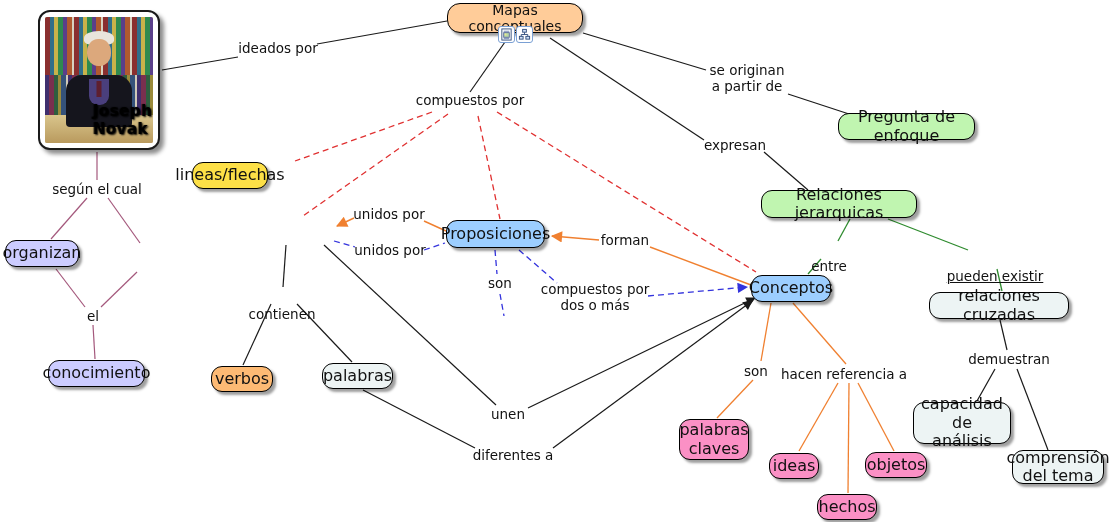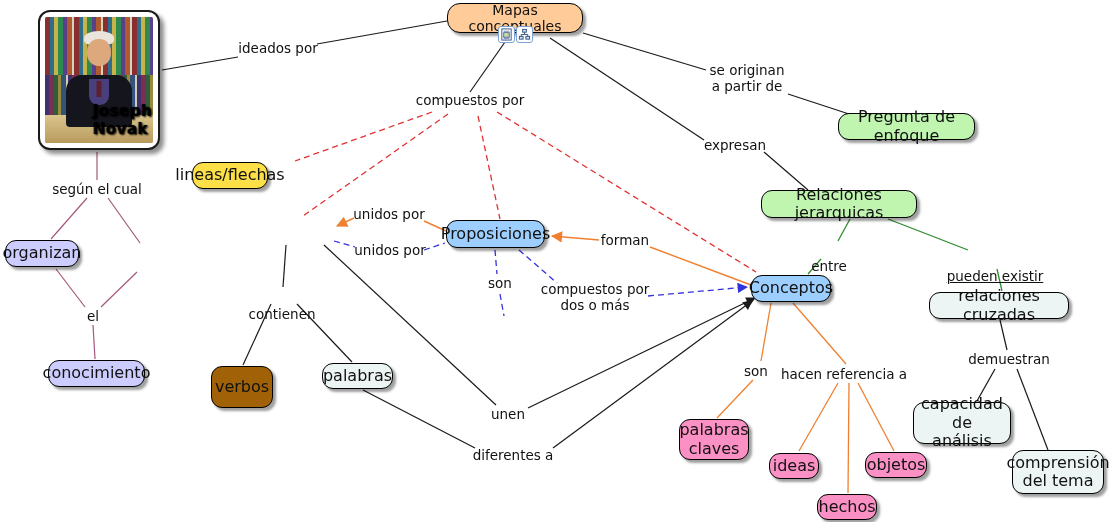--- a/index.html
+++ b/index.html
@@ -149,26 +149,26 @@
   <div class="node" style="left: 761px; top: 190px; width: 156px; height: 28px; background: rgb(192, 245, 176);">Relaciones jerarquicas</div>
 
   <div class="node" style="left: 192px; top: 162px; width: 76px; height: 27px; background: #fde047;">lineas/flechas</div>
   <div class="node" style="left: 446px; top: 220px; width: 99px; height: 28px; background: rgb(156, 206, 255);">Proposiciones</div>
   <div class="node" style="left: 751px; top: 275px; width: 80px; height: 27px; background: rgb(156, 206, 255);">Conceptos</div>
 
 
   <div class="node" style="left: 5px; top: 240px; width: 74px; height: 27px; background: rgb(204, 204, 255);">organizan</div>
   <div class="node" style="left: 48px; top: 360px; width: 97px; height: 27px; background: rgb(204, 204, 255);">conocimiento</div>
 
-  <div class="node" style="left: 211px; top: 366px; width: 62px; height: 42px; background: #a16207;">verbos</div>
+  <div class="node" style="left: 211px; top: 366px; width: 62px; height: 26px; background: #fdba74;">verbos</div>
   <div class="node" style="left: 322px; top: 363px; width: 71px; height: 26px; background: rgb(237, 244, 244);">palabras</div>
   <div class="node" style="left: 913px; top: 402px; width: 98px; height: 42px; background: rgb(237, 244, 244);">capacidad de
 análisis</div>
   <div class="node" style="left: 929px; top: 292px; width: 140px; height: 27px; background: rgb(237, 244, 244);">relaciones cruzadas</div>
-  <div class="node" style="left: 1012px; top: 450px; width: 92px; height: 44px; background: rgb(237, 244, 244); text-align: center;">comprensión
+  <div class="node" style="left: 1012px; top: 450px; width: 92px; height: 34px; background: rgb(237, 244, 244); text-align: center;">comprensión
 del tema</div>
 
   <div class="node" style="left: 679px; top: 419px; width: 70px; height: 41px; background: rgb(251, 144, 197);">palabras
 claves</div>
   <div class="node" style="left: 769px; top: 453px; width: 50px; height: 26px; background: rgb(251, 144, 197);">ideas</div>
   <div class="node" style="left: 817px; top: 494px; width: 60px; height: 26px; background: rgb(251, 144, 197);">hechos</div>
   <div class="node" style="left: 865px; top: 452px; width: 62px; height: 26px; background: rgb(251, 144, 197);">objetos</div>
 
   <div class="lbl" style="left:278px;top:40px;">ideados por</div>
   <div class="lbl" style="left:470px;top:92px;">compuestos por</div>

